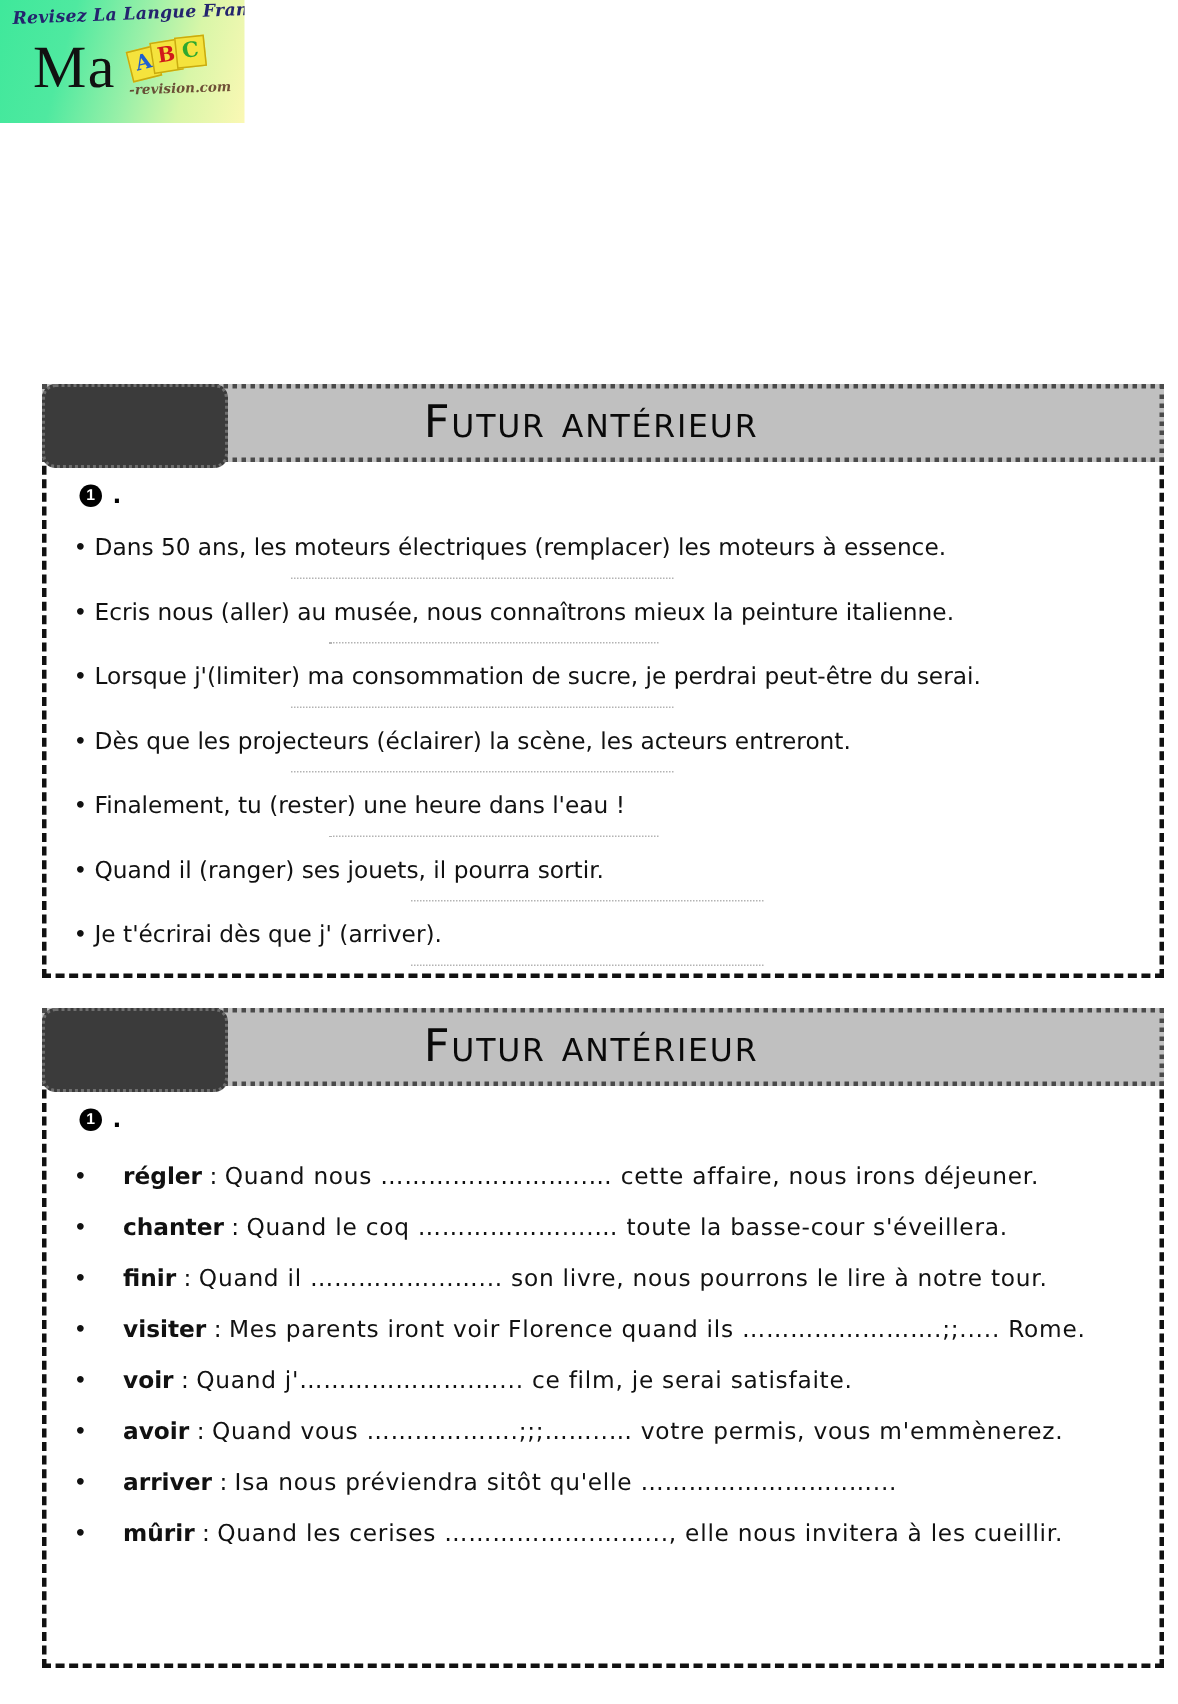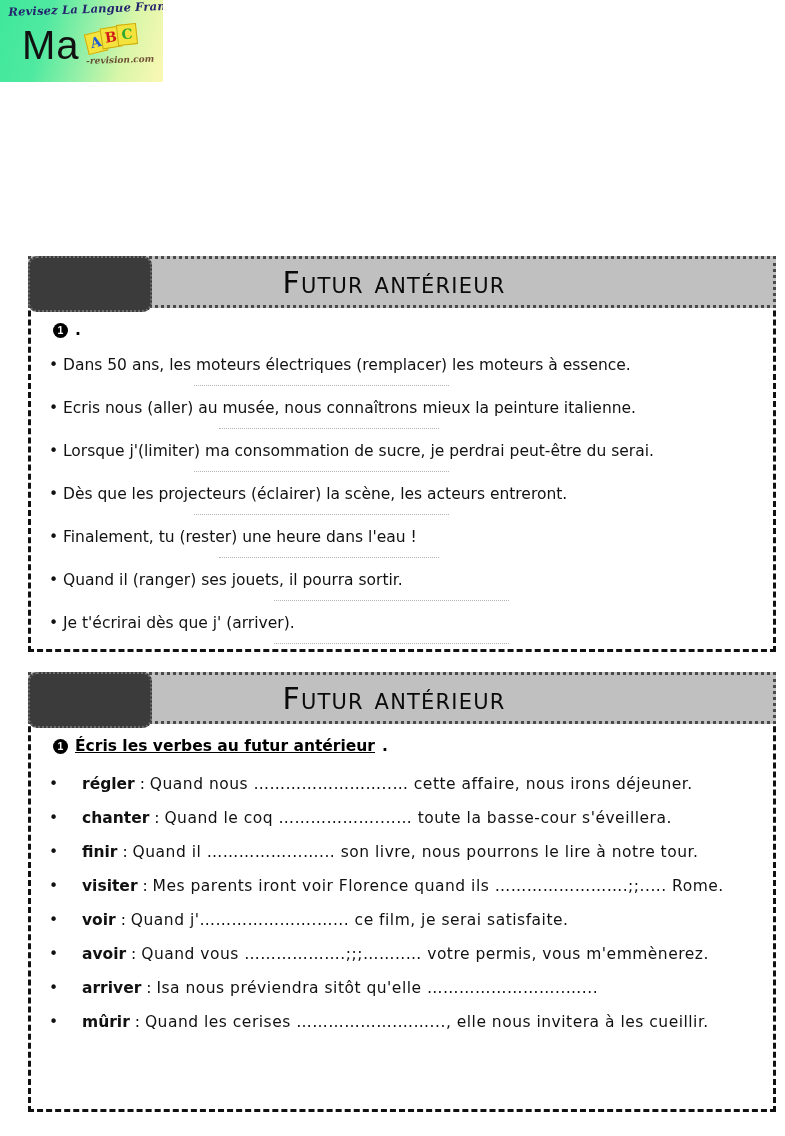--- a/index.html
+++ b/index.html
@@ -35,21 +35,21 @@
     color: #24246e;
     letter-spacing: 0.2px;
     white-space: nowrap;
     transform: rotate(-2.2deg);
     transform-origin: left top;
   }
   #logo-word {
     position: absolute;
     left: 22px;
     top: 25px;
-    font-family: Liberation Sans, sans-serif;
+    font-family: Liberation Serif, serif;
     font-size: 40px;
     color: #111111;
     line-height: 1;
     letter-spacing: 1px;
   }
   #logo-suffix {
     position: absolute;
     left: 86px;
     top: 56px;
     font-family: "DejaVu Serif", serif;
@@ -261,21 +261,20 @@
 </section>
 
 <section class="exercise" id="exercise-2">
   <div class="header-band">
     <div class="header-badge"></div>
     <div class="header-title">Futur antérieur</div>
   </div>
 
   <div class="instruction">
     <span class="num-badge">1</span>
-    <span class="instruction-text">Écris les verbes au futur antérieur</span>
     <span class="instruction-dot">.</span>
   </div>
 
   <div class="lines">
 
     <div class="line-row">
       <span class="bullet">•</span><span class="verb-label">régler</span><span> : </span><span class="dots">Quand nous ……………………..… cette affaire, nous irons déjeuner.</span>
     </div>
 
     <div class="line-row">

